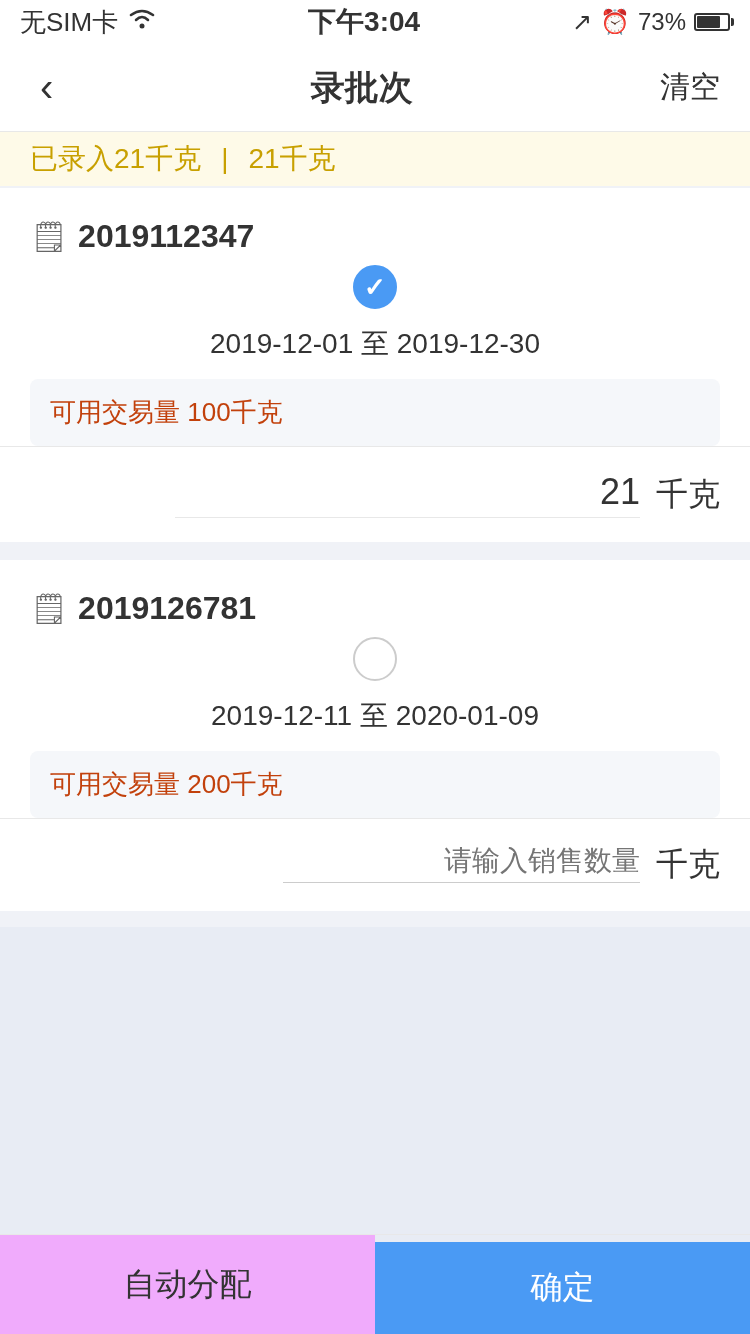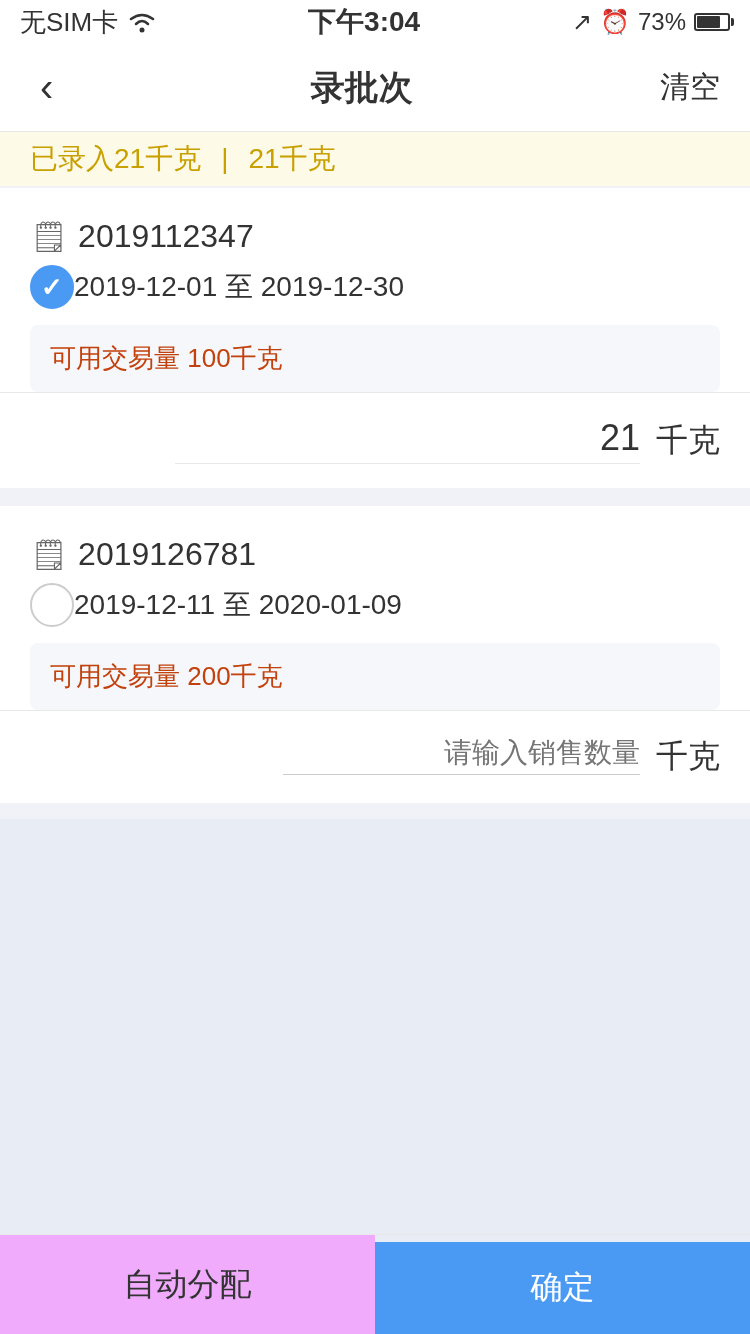--- a/index.html
+++ b/index.html
@@ -20,21 +20,21 @@
       background: #fff;
       display: flex;
       align-items: center;
       justify-content: space-between;
       padding: 0 20px;
       font-size: 26px;
       font-weight: 500;
     }
     .status-left {
       display: flex;
-      align-items: flex-end;
+      align-items: flex-start;
       gap: 10px;
     }
     .status-center {
       font-size: 28px;
       font-weight: 600;
     }
     .status-right {
       display: flex;
       align-items: center;
       gap: 8px;
@@ -130,27 +130,29 @@
       align-items: center;
       gap: 10px;
       margin-bottom: 10px;
     }
     .batch-icon {
       font-size: 30px;
       color: #666;
     }
     .batch-id {
       font-size: 32px;
-      font-weight: 400;
+      font-weight: 700;
       color: #333;
     }
     .batch-date-row {
       display: flex;
       align-items: center;
+      gap: 16px;
       margin-bottom: 16px;
+      flex-direction: column;
     }
     .radio-btn {
       width: 44px;
       height: 44px;
       border-radius: 50%;
       border: 2px solid #ccc;
       background: #fff;
       display: flex;
       align-items: center;
       justify-content: center;

